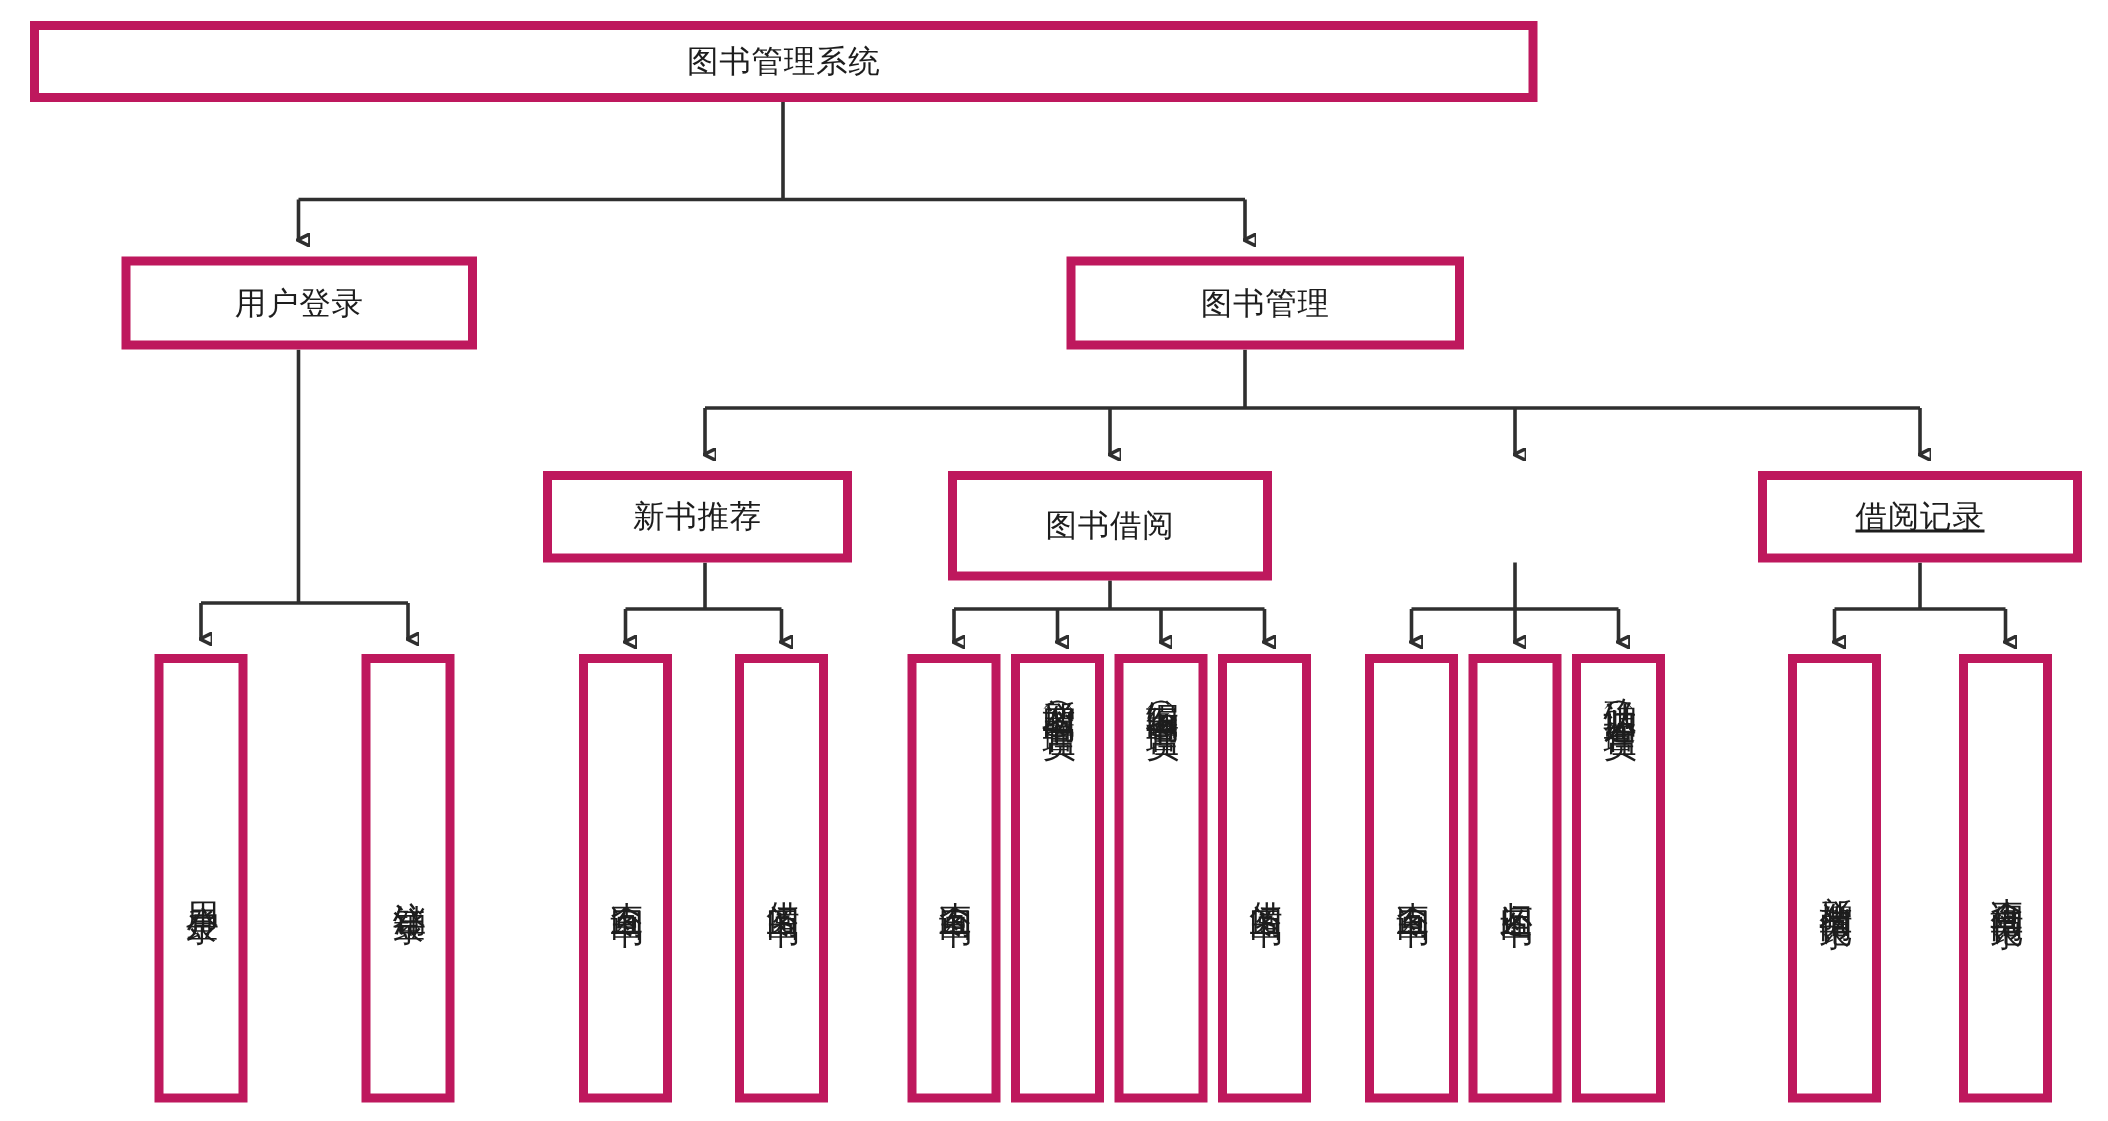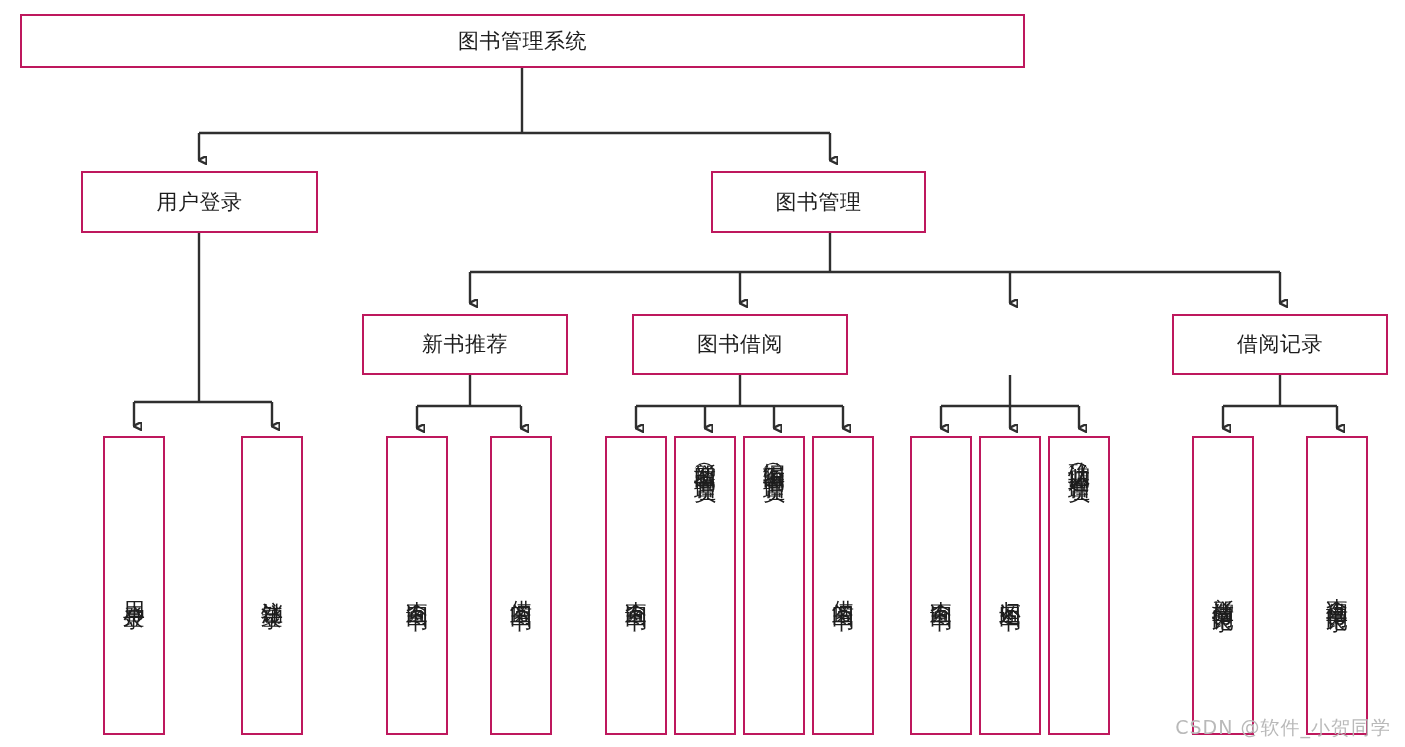--- a/index.html
+++ b/index.html
@@ -11,21 +11,21 @@
     overflow:hidden;
     position:relative;
   }
   #diagram{
     position:absolute;left:0;top:0;width:1405px;height:747px;
   }
   .node{
     position:absolute;
     box-sizing:border-box;
     background:#ffffff;
-    border:2px solid #be185d;
+    border:6px solid #be185d;
     display:flex;
     align-items:center;
     justify-content:center;
     color:#1d1d1d;
   }
   .node .label{
     display:block;
     text-align:center;
     line-height:1.08;
     letter-spacing:0.5px;
@@ -120,34 +120,34 @@
   </svg>
 
   <div class="node h root" style="left:20px;top:14px;width:1005px;height:54px;">
     <span class="label">图书管理系统</span>
   </div>
 
   <div class="node h" style="left:81px;top:171px;width:237px;height:62px;">
     <span class="label">用户登录</span>
   </div>
 
-  <div class="node h" style="left:711px;top:171px;width:215px;height:62px;">
+  <div class="node h" style="left:711px;top:171px;width:265px;height:62px;">
     <span class="label">图书管理</span>
   </div>
 
   <div class="node h" style="left:362px;top:314px;width:206px;height:61px;">
     <span class="label">新书推荐</span>
   </div>
 
-  <div class="node h" style="left:632px;top:314px;width:216px;height:61px;">
+  <div class="node h" style="left:632px;top:314px;width:216px;height:73px;">
     <span class="label">图书借阅</span>
   </div>
 
 
-  <div class="node h" style="left:1172px;top:314px;width:216px;height:61px;">
+  <div class="node h" style="left:1172px;top:314px;width:216px;height:61px;text-decoration:underline;">
     <span class="label">借阅记录</span>
   </div>
 
   <div class="node v" style="left:103px;top:436px;width:62px;height:299px;justify-content:center;align-items:center;">
     <span class="label">用户登录</span>
   </div>
   <div class="node v" style="left:241px;top:436px;width:62px;height:299px;justify-content:center;align-items:center;">
     <span class="label">注销登录</span>
   </div>
 
@@ -181,14 +181,13 @@
     <span class="label">确认归还（管理员）</span>
   </div>
 
   <div class="node v" style="left:1192px;top:436px;width:62px;height:299px;justify-content:center;align-items:center;">
     <span class="label">新增借阅记录</span>
   </div>
   <div class="node v" style="left:1306px;top:436px;width:62px;height:299px;justify-content:center;align-items:center;">
     <span class="label">查询借阅记录</span>
   </div>
 
-  <div class="watermark">CSDN @软件_小贺同学</div>
 </div>
 
 </body></html>

